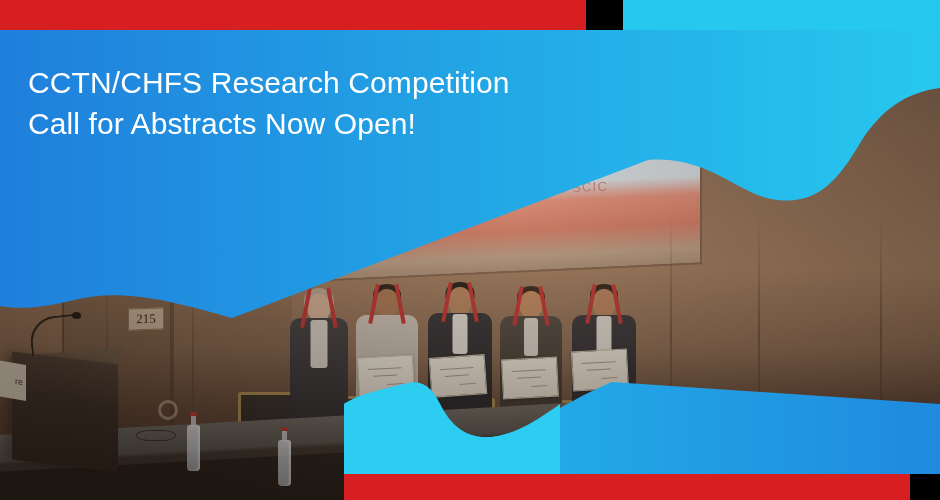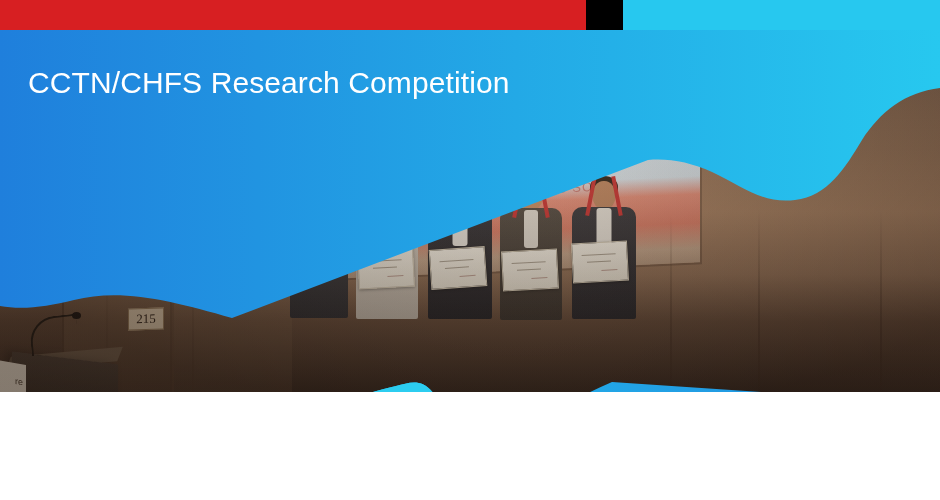--- a/index.html
+++ b/index.html
@@ -3,21 +3,21 @@
 <meta charset="utf-8">
 <style>
   html, body {
     margin: 0;
     padding: 0;
     background: #ffffff;
   }
   #banner {
     position: relative;
     width: 940px;
-    height: 392px;
+    height: 500px;
     overflow: hidden;
     font-family: "Liberation Sans", sans-serif;
     background: #000000;
   }
 
   
   .photo {
     position: absolute;
     inset: 0;
     background: #4a3326;
@@ -449,15 +449,16 @@
       <rect x="623" y="0" width="317" height="30" fill="#27c8ef"></rect>
 
       <rect x="344" y="474" width="566" height="26" fill="#d71f22"></rect>
 
       <rect x="910" y="474" width="30" height="26" fill="#000000"></rect>
     </svg>
   </div>
 
   <div class="headline">
     <span>CCTN/CHFS Research Competition</span>
+    <span class="l2">Call for Abstracts Now Open!</span>
   </div>
 
 </div>
 
 </body></html>

